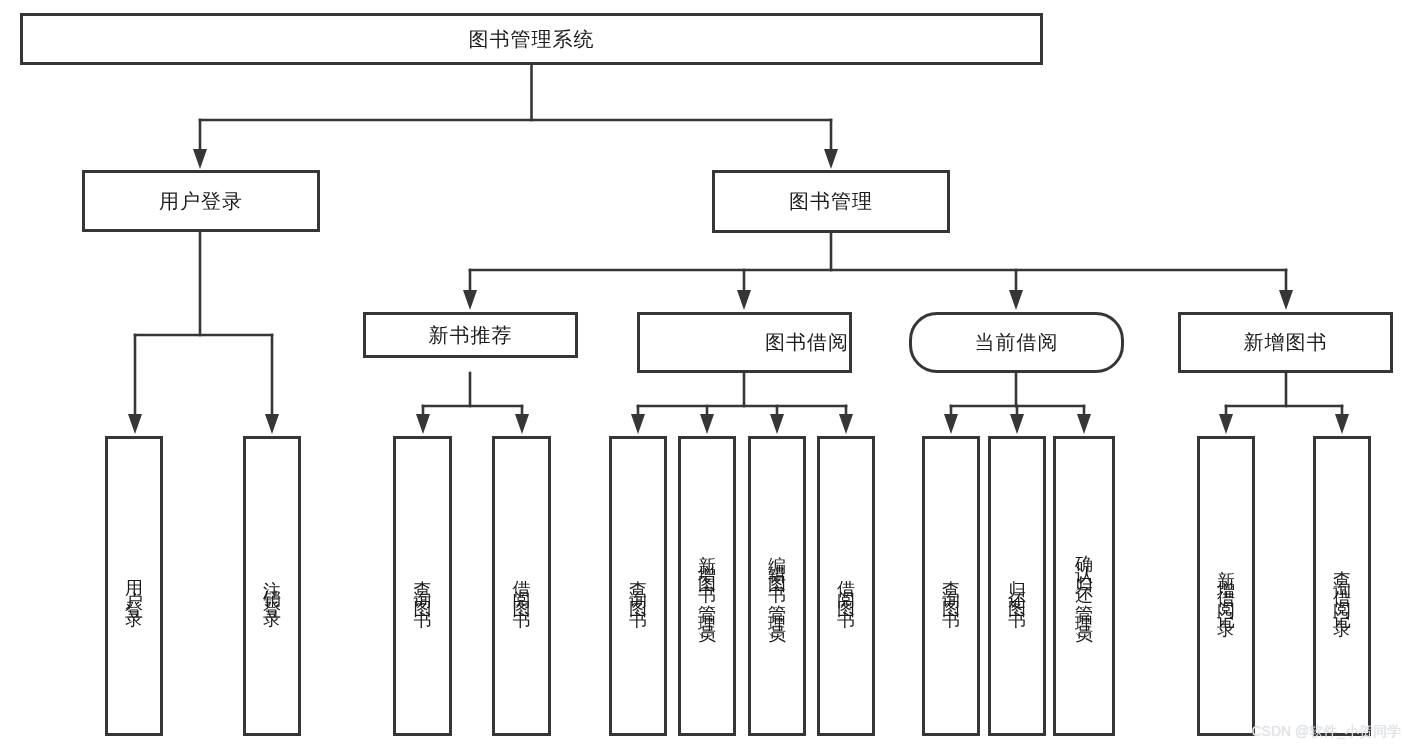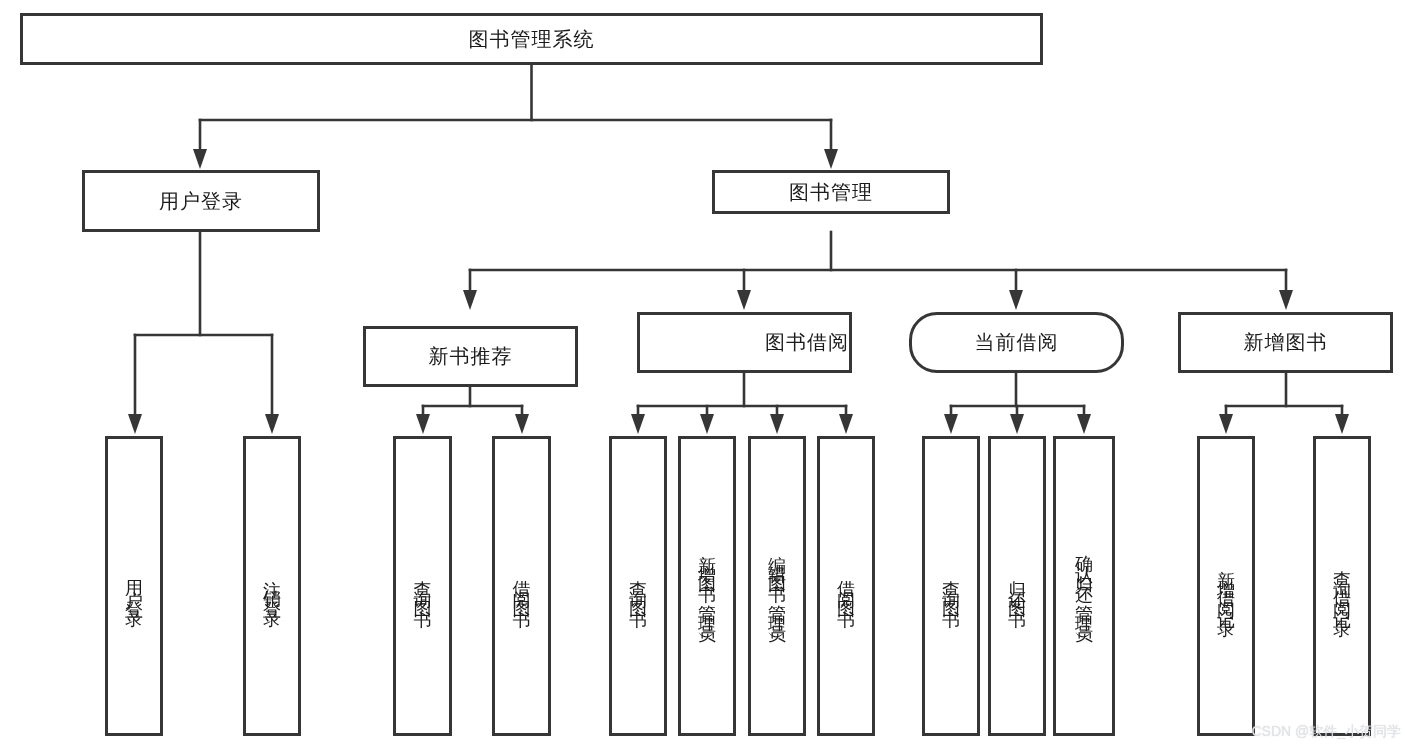--- a/index.html
+++ b/index.html
@@ -105,25 +105,25 @@
     </g>
   </svg>
 
   <div class="node h" style="left:20px; top:13px; width:1023px; height:52px;">
     <span>图书管理系统</span>
   </div>
 
   <div class="node h" style="left:82px; top:170px; width:238px; height:62px;">
     <span>用户登录</span>
   </div>
-  <div class="node h" style="left:712px; top:170px; width:238px; height:44px;justify-content:center;">
+  <div class="node h" style="left:712px; top:170px; width:238px; height:63px;justify-content:center;">
     <span>图书管理</span>
   </div>
 
-  <div class="node h" style="left:363px; top:326px; width:215px; height:61px;">
+  <div class="node h" style="left:363px; top:312px; width:215px; height:46px;">
     <span>新书推荐</span>
   </div>
   <div class="node h" style="left:637px; top:312px; width:215px; height:61px;justify-content:flex-end;">
     <span>图书借阅</span>
   </div>
   <div class="node h" style="left:909px; top:312px; width:215px; height:61px;border-radius:28px;">
     <span>当前借阅</span>
   </div>
   <div class="node h" style="left:1178px; top:312px; width:215px; height:61px;">
     <span>新增图书</span>

